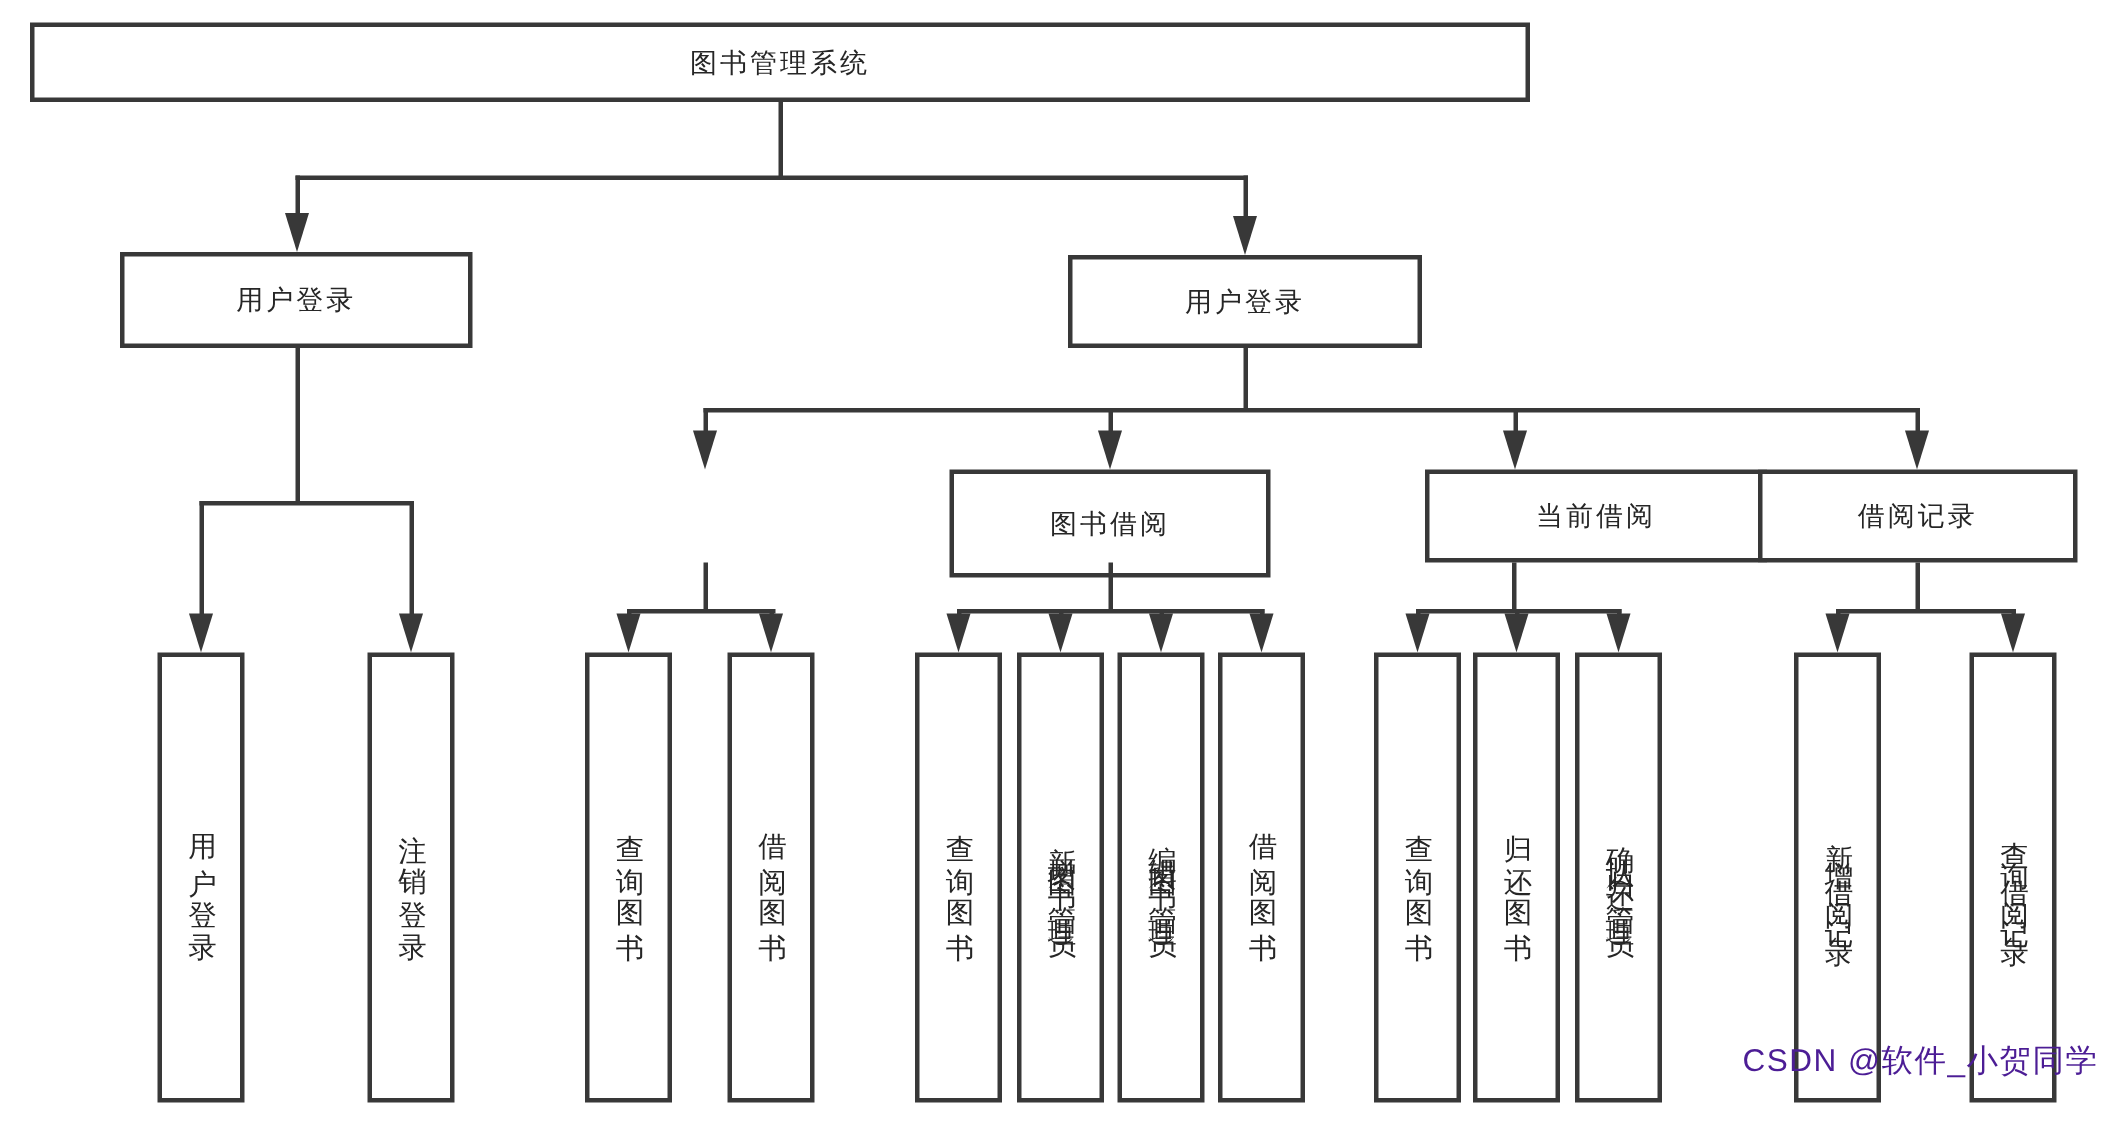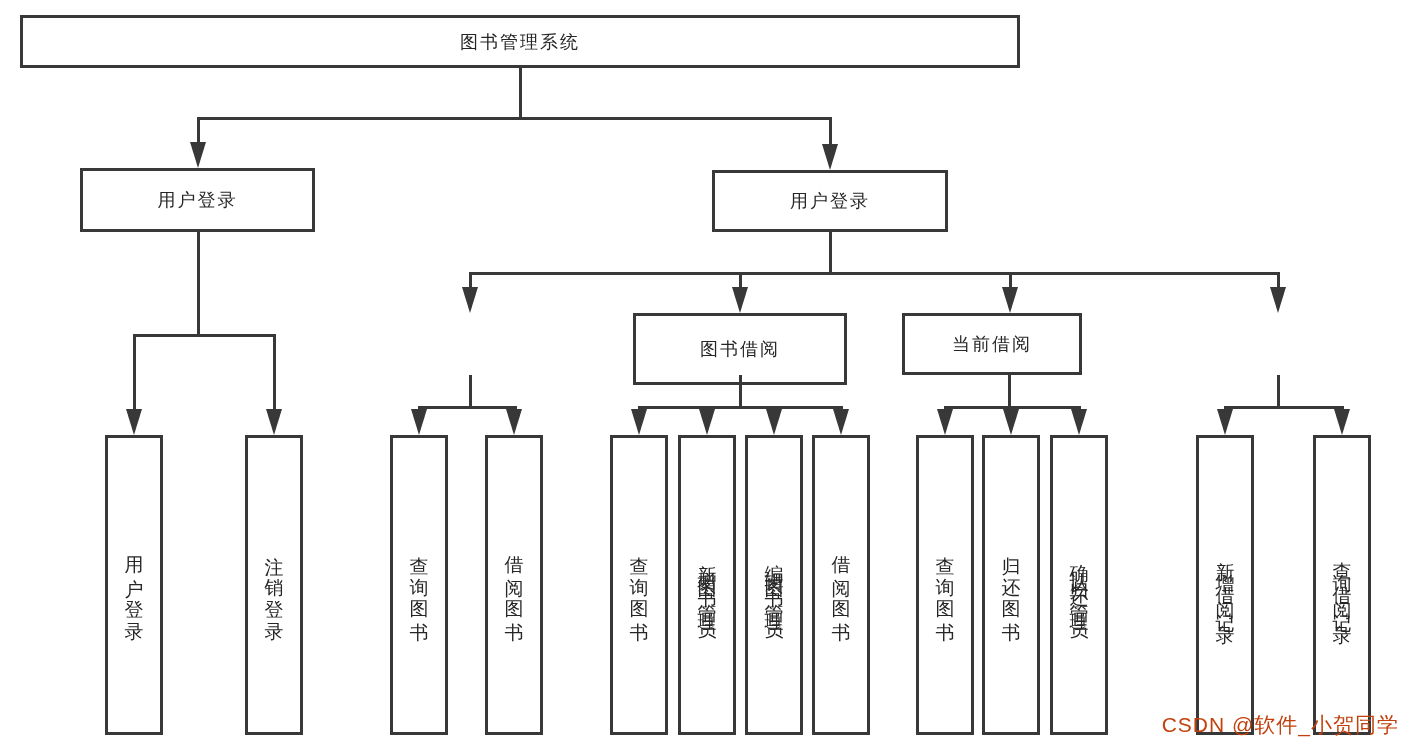--- a/index.html
+++ b/index.html
@@ -21,21 +21,21 @@
   .leaf.med   span{letter-spacing:13px;}
   .leaf.long  span{letter-spacing:8px;}
   .hline{position:absolute;height:3px;background:#383838;}
   .vline{position:absolute;width:3px;background:#383838;}
   .arrow{
     position:absolute;width:0;height:0;
     border-left:8px solid transparent;border-right:8px solid transparent;
     border-top:26px solid #383838;
   }
   .watermark{
-    position:absolute;right:6px;top:711px;color:#c2410c;font-size:21px;letter-spacing:1px;
+    position:absolute;right:6px;top:693px;color:#4c1d95;font-size:21px;letter-spacing:1px;
   }
 </style>
 </head>
 <body>
 
 <div id="canvas">
 
   <div class="node" style="left:20px;top:15px;width:1000px;height:53px;">
     <span>图书管理系统</span>
   </div>
@@ -46,24 +46,27 @@
 
   <div class="node" style="left:712px;top:170px;width:236px;height:62px;">
     <span>用户登录</span>
   </div>
 
 
   <div class="node" style="left:633px;top:313px;width:214px;height:72px;">
     <span>图书借阅</span>
   </div>
 
-  <div class="node" style="left:902px;top:313px;width:180px;height:62px;text-align:center;">
+  <div class="node" style="left:950px;top:313px;width:228px;height:62px;text-align:center;">
     <span>当前借阅</span>
   </div>
 
+  <div class="node" style="left:1172px;top:313px;width:213px;height:62px;">
+    <span>借阅记录</span>
+  </div>
 
   <div class="node leaf short" style="left:105px;">
     <span>用户登录</span>
   </div>
   <div class="node leaf short" style="left:245px;">
     <span>注销登录</span>
   </div>
 
   <div class="node leaf short" style="left:390px;">
     <span>查询图书</span>

